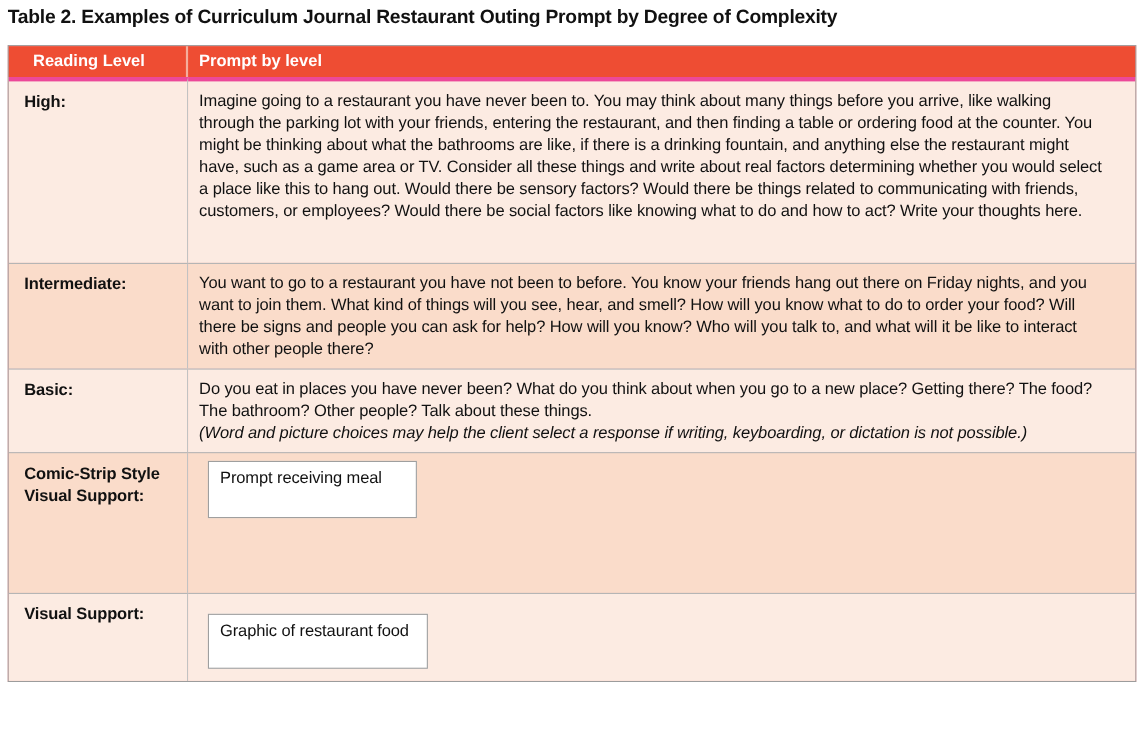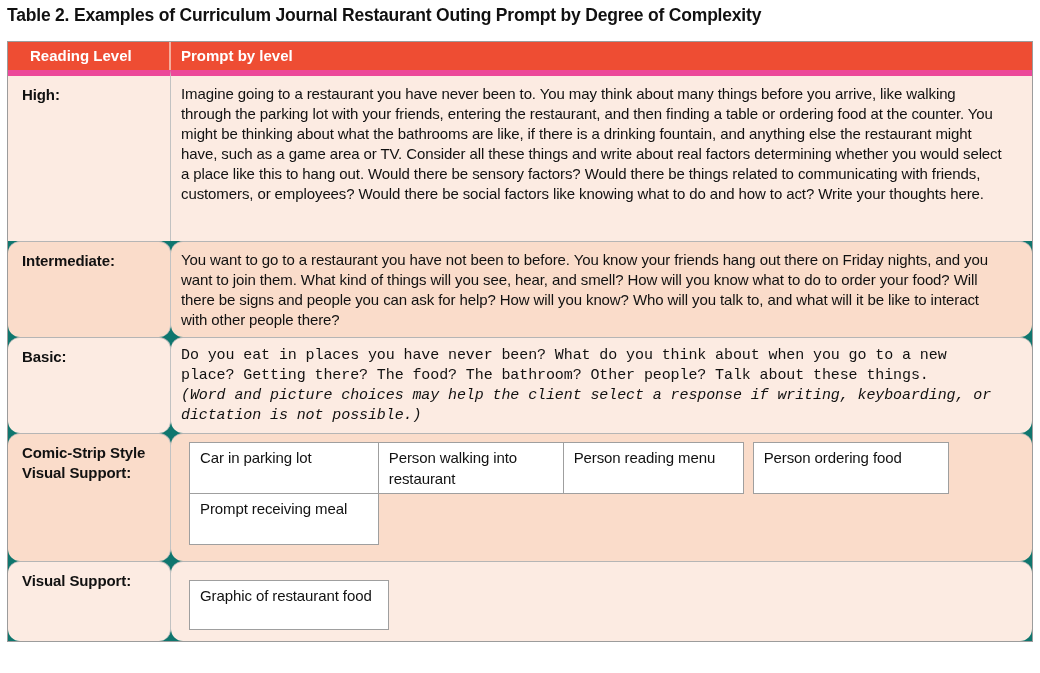--- a/index.html
+++ b/index.html
@@ -11,38 +11,38 @@
     --box-border:#9F9F9F;
     --text:#111111;
   }
   html,body{margin:0;padding:0;background:#ffffff;}
   body{width:1040px;height:673px;font-family:"Liberation Sans",sans-serif;color:var(--text);}
   .page{position:relative;width:1040px;height:673px;overflow:hidden;}
   .title{position:absolute;left:7px;top:5px;font-size:17.5px;font-weight:bold;letter-spacing:-0.2px;white-space:nowrap;}
   .tbl{
     position:absolute;left:7px;top:41px;width:1026px;box-sizing:border-box;
     border:1.6px solid var(--outer-border);
-    display:grid;grid-template-columns:163px 1fr;background:#0f766e;
+    display:grid;grid-template-columns:163px 1fr;background:#fca5a5;
   }
   .hcell{background:var(--header-bg);color:#ffffff;font-weight:bold;font-size:15px;padding:5px 8px 5px 10px;line-height:18px;}
   .hleft{padding-left:22px;border-right:2px solid #F4A untouched;}
   .hleft{border-right:2px solid #F5AE9C;}
   .hright{padding-left:10px;}
   .lcell{
     font-weight:bold;font-size:15px;line-height:20px;letter-spacing:-0.1px;
     padding:9px 6px 8px 14px;border-right:1.6px solid #C2C2C2;
   }
   .pcell{font-size:15px;line-height:20px;letter-spacing:-0.1px;padding:8px 24px 7px 10px;}
   .light{background:var(--row-light);}
   .dark{background:var(--row-dark);}
-  .bt{border-top:1.6px solid var(--divider);border-radius:12px;}
-  .btw{border-top:6px solid #ec4899;}
+  .bt{border-top:1.6px solid var(--divider);}
+  .btw{border-top:4px solid #ec4899;}
   .r0p{min-height:150px;}
   .r1p{min-height:78px;}
-  .r2p{min-height:60px;font-family:Liberation Mono, monospace;}
+  .r2p{min-height:60px;}
   .r3p{min-height:112px;padding-right:10px;}
   .r4p{min-height:64px;}
   .it{font-style:italic;}
   .boxrow{display:flex;margin-left:8px;}
   .pbox{
     background:#ffffff;border:1.2px solid var(--box-border);
     box-sizing:border-box;width:190px;height:52px;
     padding:4px 8px 4px 10px;font-size:15px;line-height:21px;letter-spacing:-0.1px;
   }
   .boxrow .pbox + .pbox{margin-left:-1.2px;}
@@ -85,26 +85,20 @@
     <div class="pcell light bt r2p">
       <div>Do you eat in places you have never been? What do you think about when you go to a new place? Getting there? The food? The bathroom? Other people? Talk about these things.</div>
       <div class="it">(Word and picture choices may help the client select a response if writing, keyboarding, or dictation is not possible.)</div>
     </div>
 
     <div class="lcell dark bt">
       <div>Comic-Strip Style</div>
       <div>Visual Support:</div>
     </div>
     <div class="pcell dark bt r3p">
-      <div class="boxrow">
-        <div class="pbox">Car in parking lot</div>
-        <div class="pbox">Person walking into restaurant</div>
-        <div class="pbox">Person reading menu</div>
-        <div class="pbox gapbox">Person ordering food</div>
-      </div>
       <div class="boxrow row2">
         <div class="pbox">Prompt receiving meal</div>
       </div>
     </div>
 
     <div class="lcell light bt">
       <div>Visual Support:</div>
     </div>
     <div class="pcell light bt r4p">
       <div class="pbox single">Graphic of restaurant food</div>

